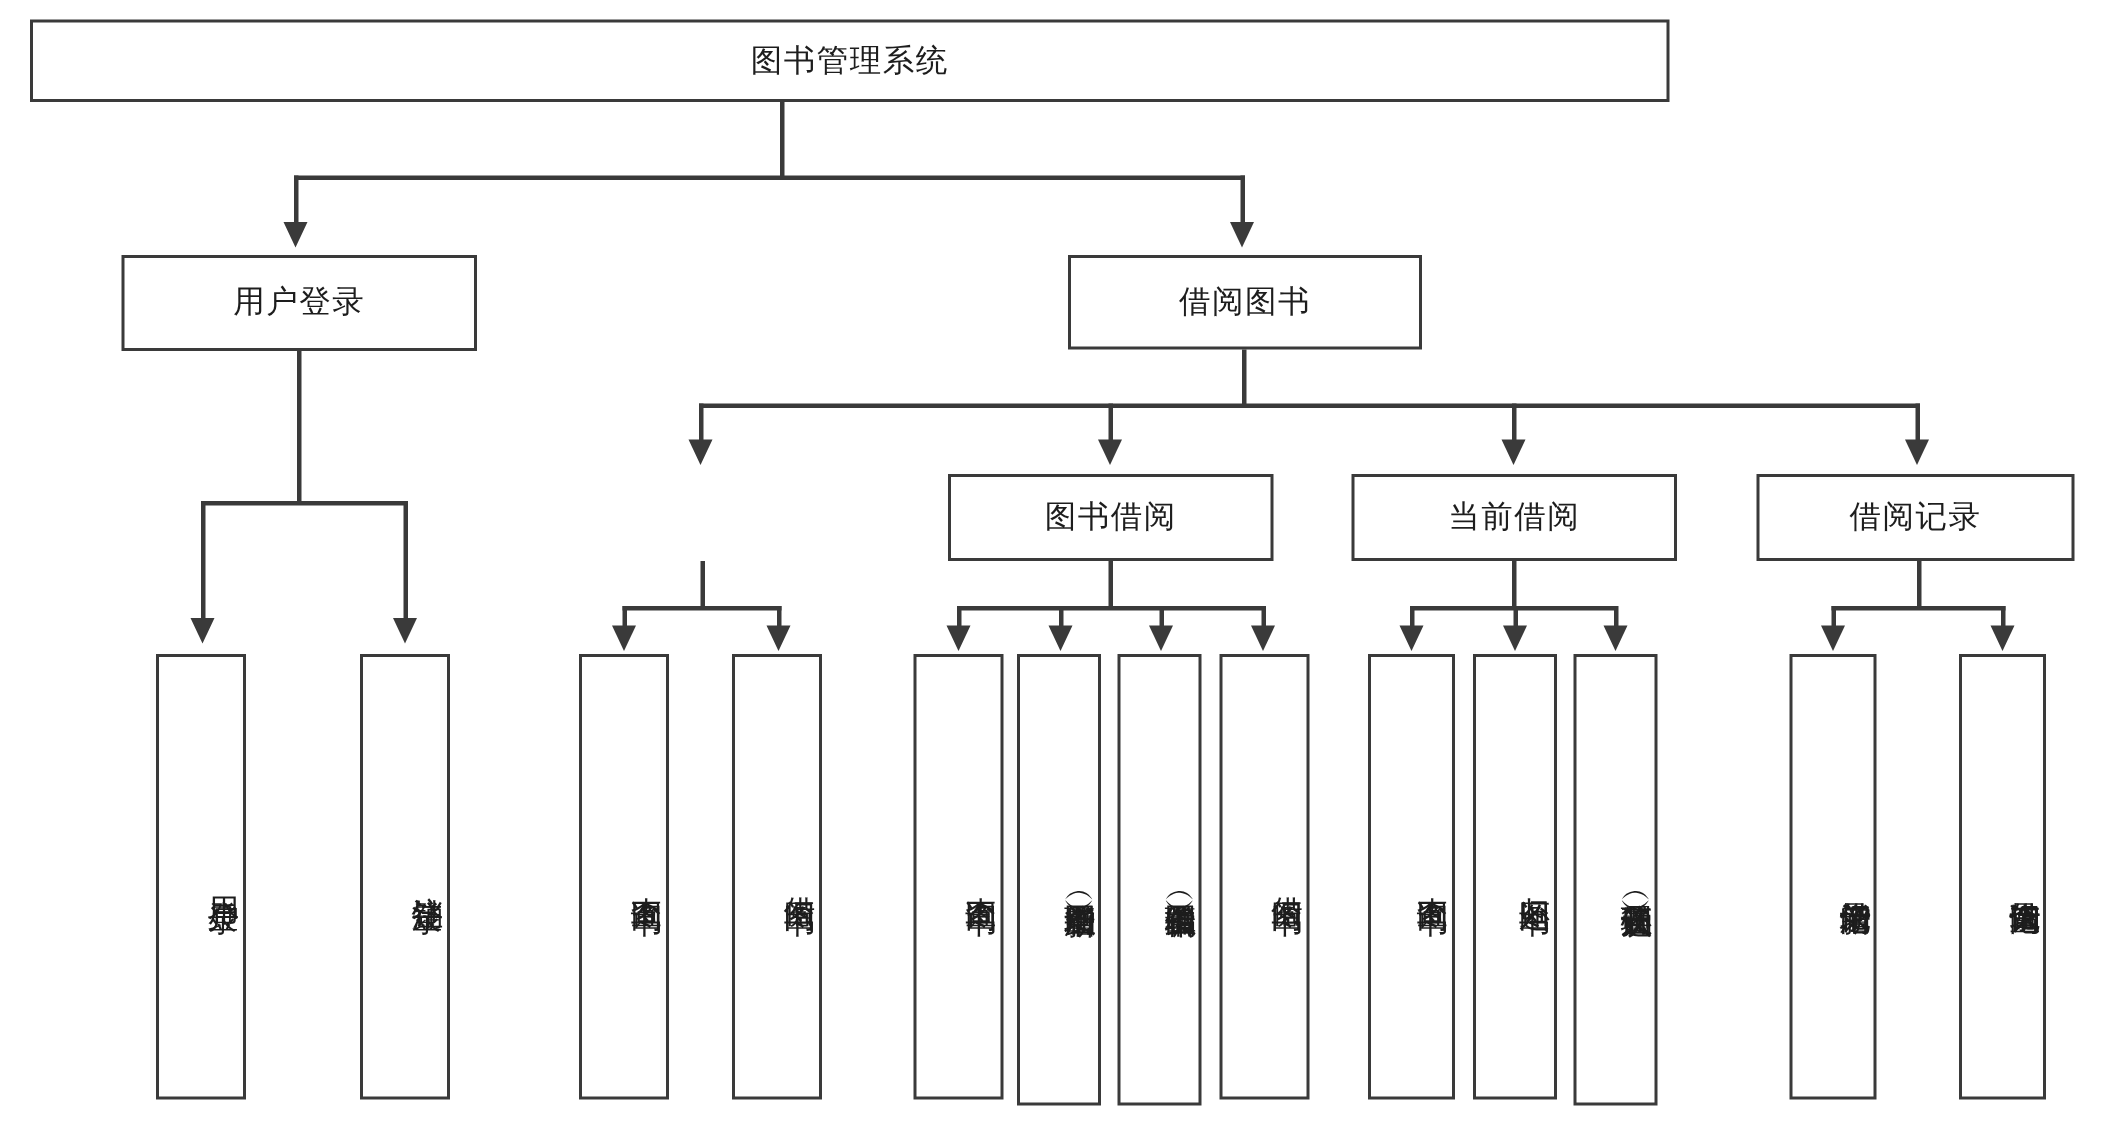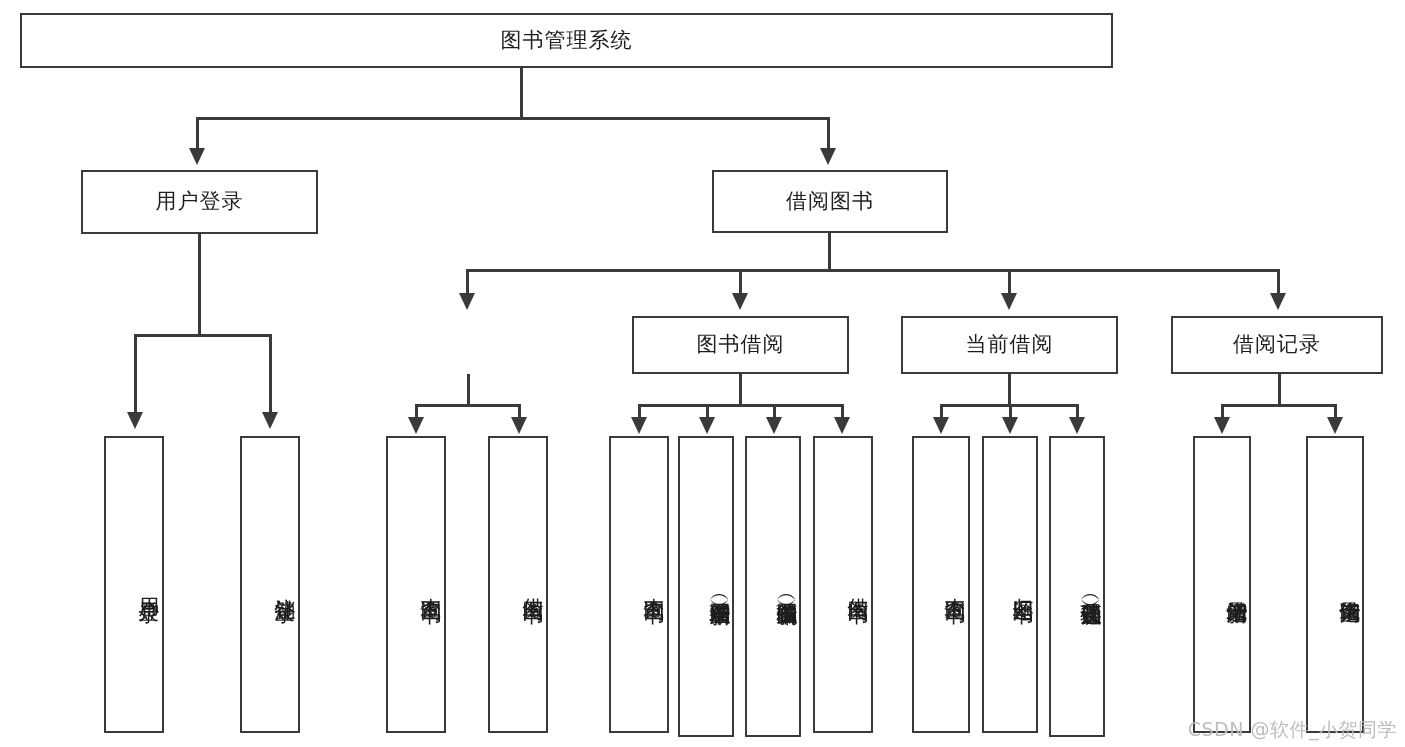--- a/index.html
+++ b/index.html
@@ -195,15 +195,14 @@
     <span>确认归还（管理员）</span>
   </div>
 
   <div class="node vert tight" style="left:1193px;top:436px;width:58px;height:297px;">
     <span>新增借阅记录</span>
   </div>
   <div class="node vert tight" style="left:1306px;top:436px;width:58px;height:297px;">
     <span>查询借阅记录</span>
   </div>
 
-  <div id="watermark">CSDN @软件_小贺同学</div>
 
 </div>
 
 </body></html>

